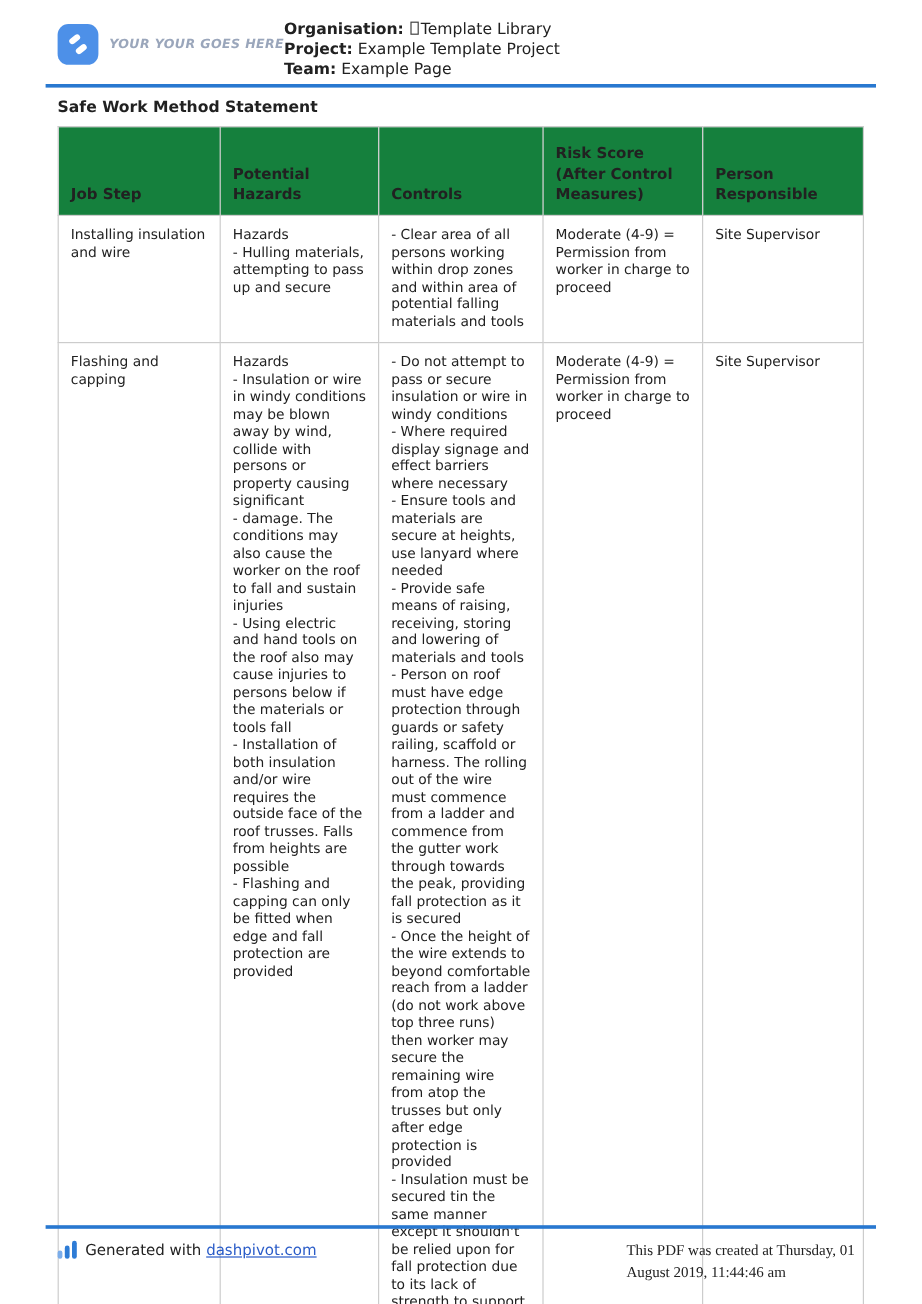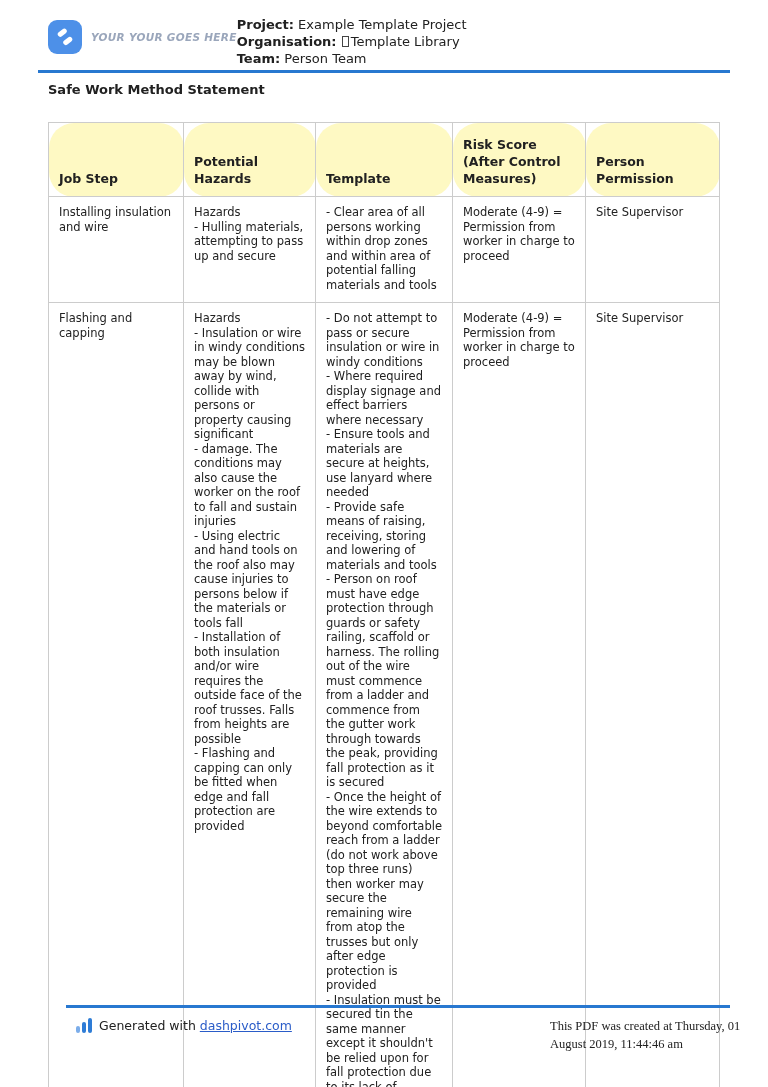--- a/index.html
+++ b/index.html
@@ -18,29 +18,29 @@
   .info-line b { font-weight:bold; }
   .hgap { display:inline-block; width:16px; }
   .tofu { display:inline-block; width:7px; height:11px; border:1px solid #444; vertical-align:-1px; margin:0 2px 0 1px; }
   .small-val { font-size:10px; }
 
   .rule { height:3px; background:#2878d0; margin:0 38px; }
   .top-rule { margin-top:3px; }
 
   
   main { padding:9px 48px 0 48px; }
-  .doc-title { font-size:13px; font-weight:bold; line-height:16px; margin-bottom:24px; }
+  .doc-title { font-size:13px; font-weight:bold; line-height:16px; margin-bottom:7px; }
 
   table.swms { width:671px; border-collapse:collapse; table-layout:fixed; }
   .swms th, .swms td { border:1px solid #cccccc; text-align:left; }
-  .swms th { background:#fef9c3; font-size:12.5px; font-weight:bold; vertical-align:bottom; padding:13px 10px 9px 10px; line-height:17px;border-radius:25px; }
+  .swms th { background:#15803d; font-size:12.5px; font-weight:bold; vertical-align:bottom; padding:13px 10px 9px 10px; line-height:17px; }
   .swms td { font-size:11.5px; vertical-align:top; padding:8px 10px 10px 10px; line-height:14.5px; white-space:pre-line;border-radius:30px; }
 
   
-  .footer-wrap { position:absolute; left:0; right:0; bottom:16px;padding-left:28px; }
+  .footer-wrap { position:absolute; left:0; right:0; bottom:0; }
   .footer-row { display:flex; align-items:flex-start; padding:9px 38px 18px 48px; font-size:12.5px; }
   .f-left { flex:0 0 239px; display:flex; align-items:flex-start; gap:7px; line-height:17px; }
   .f-mid { flex:0 0 235px; line-height:18px; }
   .f-right { flex:0 0 215px; line-height:18px;font-family:Liberation Serif, serif; }
   .dp-link { color:#2a5cc8; text-decoration:underline; cursor:pointer; }
   .bars-icon { display:inline-flex; align-items:flex-end; gap:2px; height:15px; margin-top:1px; flex:0 0 auto; }
   .bars-icon i { display:block; width:4px; border-radius:2px; }
   .bar1 { height:7px;  background:#7badea; }
   .bar2 { height:11px; background:#2e7cd6; }
   .bar3 { height:15px; background:#2e7cd6; }
@@ -54,46 +54,46 @@
     <div class="logo-block">
       <span class="logo-icon">
         <svg width="22" height="22" viewBox="0 0 24 24" aria-hidden="true">
           <rect x="3.5" y="4.5" width="11" height="5.6" rx="2.8" fill="#ffffff" transform="rotate(-38 9 7.3)"></rect>
           <rect x="9.5" y="13.5" width="11" height="5.6" rx="2.8" fill="#ffffff" transform="rotate(-38 15 16.3)"></rect>
         </svg>
       </span>
       <span class="logo-text">YOUR YOUR GOES HERE</span>
     </div>
     <div class="org-block">
+      <div class="info-line"><b>Organisation:</b> <span class="tofu"></span><span>Template Library</span></div>
       <div class="info-line"><b>Project:</b> <span>Example Template Project</span></div>
-      <div class="info-line"><b>Organisation:</b> <span class="tofu"></span><span>Template Library</span></div>
-      <div class="info-line"><b>Team:</b> <span>Person Team</span></div>
+      <div class="info-line"><b>Team:</b> <span>Example Page</span></div>
     </div>
   </header>
 
   <div class="rule top-rule"></div>
 
   <main>
     <h1 class="doc-title">Safe Work Method Statement</h1>
 
     <table class="swms">
       <colgroup>
         <col style="width:135px">
           <col style="width:132px">
           <col style="width:137px">
           <col style="width:133px">
           <col style="width:134px">
       </colgroup>
       <thead>
         <tr>
           <th>Job Step</th>
           <th>Potential Hazards</th>
-          <th>Template</th>
+          <th>Controls</th>
           <th>Risk Score (After Control Measures)</th>
-          <th>Person Permission</th>
+          <th>Person Responsible</th>
         </tr>
       </thead>
       <tbody>
         <tr>
           <td>Installing insulation and wire</td>
           <td>Hazards
 - Hulling materials, attempting to pass up and secure</td>
           <td>- Clear area of all persons working within drop zones and within area of potential falling materials and tools</td>
           <td>Moderate (4-9) = Permission from worker in charge to proceed</td>
           <td>Site Supervisor</td>

